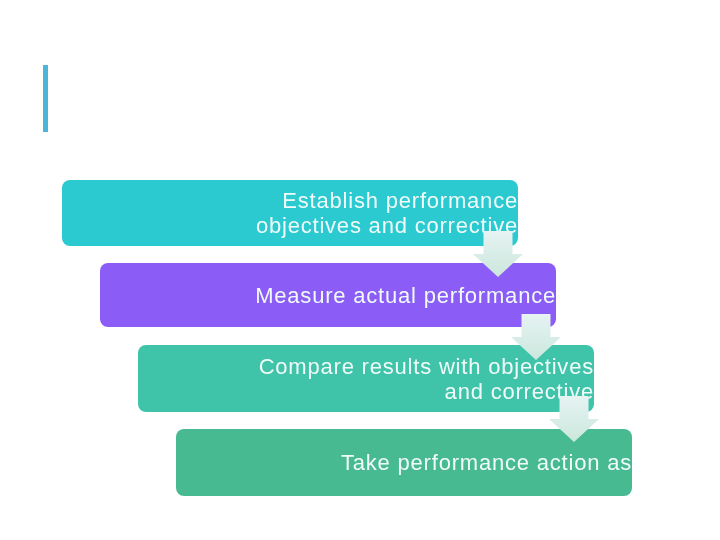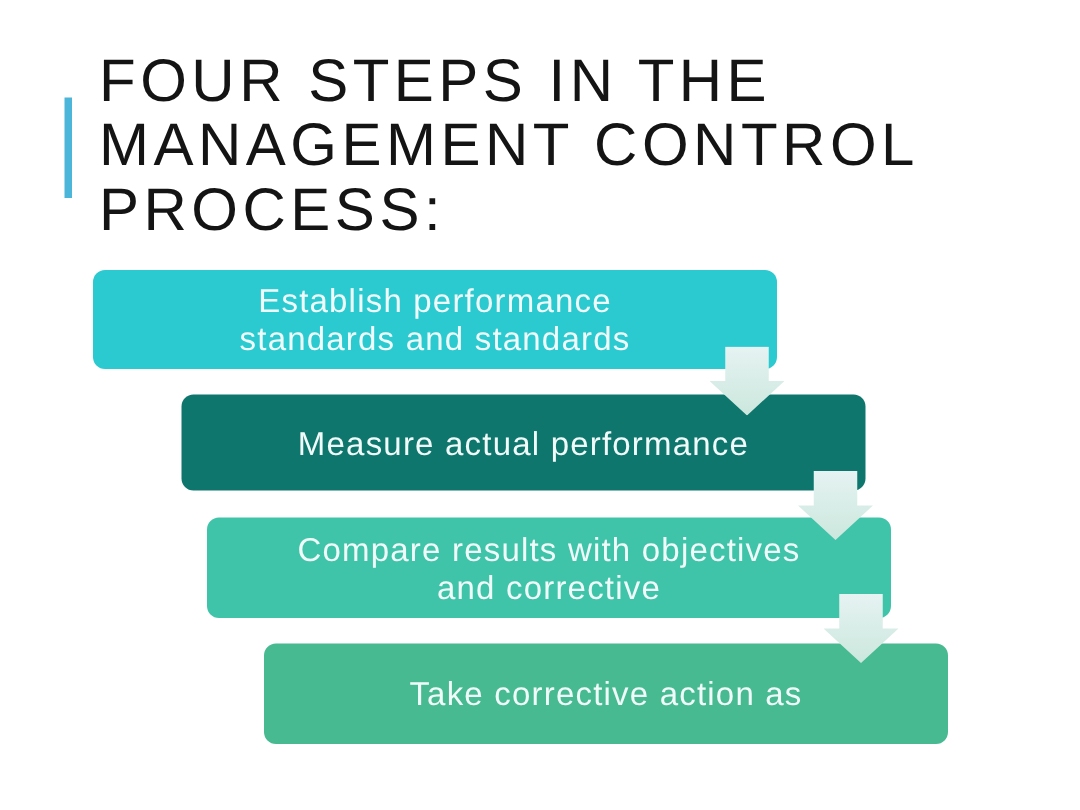--- a/index.html
+++ b/index.html
@@ -38,21 +38,21 @@
   
   .diagram { position: absolute; left: 0; top: 0; width: 720px; height: 540px; }
 
   .step {
     position: absolute;
     width: 456px;
     border-radius: 8px;
     display: flex;
     flex-direction: column;
     justify-content: center;
-    align-items: center;
+    align-items: flex-end;
     box-sizing: border-box;
   }
   .step:nth-child(1) { left: 62px;  top: 180px; height: 66px; z-index: 4; }
   .step:nth-child(2) { left: 100px; top: 263px; height: 64px; z-index: 3; }
   .step:nth-child(3) { left: 138px; top: 345px; height: 67px; z-index: 2; }
   .step:nth-child(4) { left: 176px; top: 429px; height: 67px; z-index: 1; }
 
   .step-line {
     display: block;
     font-size: 22px;
@@ -72,44 +72,39 @@
     z-index: 6;
   }
 </style>
 </head>
 <body>
 
 <div class="slide" style="background: rgb(255, 255, 255);">
 
   <div class="accent-bar" style="background: rgb(75, 182, 217);"></div>
 
-  <div class="title-block" style="color: rgb(20, 20, 20);">
-    <div class="title-line">FOUR STEPS IN THE</div>
-    <div class="title-line">MANAGEMENT CONTROL</div>
-    <div class="title-line">PROCESS:</div>
-  </div>
 
   <div class="diagram" style="color: rgb(240, 251, 249);">
 
     <div class="step" style="background: rgb(43, 202, 209);">
       <span class="step-line">Establish performance</span>
-      <span class="step-line">standards and standards</span>
+      <span class="step-line">objectives and corrective</span>
       <div class="arrow" style="background: linear-gradient(rgb(230, 243, 242), rgb(203, 231, 221));"></div>
     </div>
 
-    <div class="step" style="background: #0f766e; margin-left: 21px;">
+    <div class="step" style="background: #8b5cf6;">
       <span class="step-line">Measure actual performance</span>
       <span class="step-line"></span>
       <div class="arrow" style="background: linear-gradient(rgb(230, 243, 242), rgb(203, 231, 221));"></div>
     </div>
 
     <div class="step" style="background: rgb(64, 196, 169);">
       <span class="step-line">Compare results with objectives</span>
       <span class="step-line">and corrective</span>
       <div class="arrow" style="background: linear-gradient(rgb(230, 243, 242), rgb(203, 231, 221));"></div>
     </div>
 
     <div class="step" style="background: rgb(71, 186, 146);">
-      <span class="step-line">Take corrective action as</span>
+      <span class="step-line">Take performance action as</span>
     </div>
 
   </div>
 </div>
 
 </body></html>

